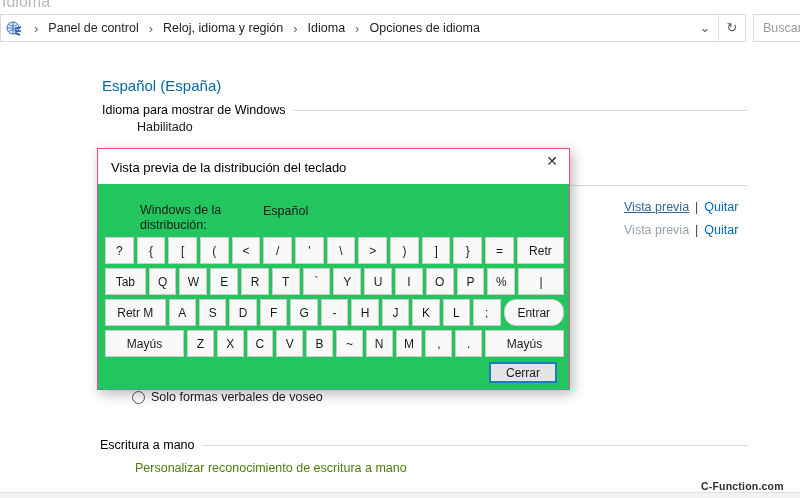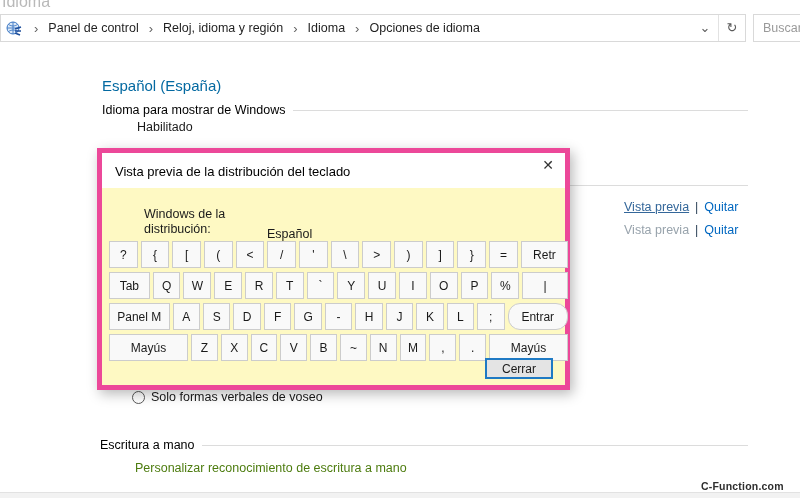--- a/index.html
+++ b/index.html
@@ -54,37 +54,37 @@
   #radio-row { left:132px; top:390px; display:flex; align-items:center; gap:6px; font-size:12.5px; }
   .radio-circle {
     width:13px; height:13px; border:1px solid #595959; border-radius:50%;
     background:#fff; box-sizing:border-box; flex:0 0 auto;
   }
   #handwriting-link { left:135px; top:461px; font-size:12.5px; color:#4d7c0f; cursor:pointer; }
 
   
   #dialog {
     left:97px; top:148px; width:473px; height:242px; box-sizing:border-box;
-    background:#fef9c3; border:5px solid #ec4899; z-index:5;
+    background:#22c55e; border:1px solid #ec4899; z-index:5;
     box-shadow:3px 4px 12px rgba(0,0,0,0.28);
   }
   #dialog-titlebar {
     position:absolute; left:0; top:0; right:0; height:35px; background:#ffffff;
     display:flex; align-items:flex-start;
   }
   #dialog-title { font-size:13px; color:#000; margin:11px 0 0 13px; }
   #dialog-close {
     margin-left:auto; width:34px; height:26px; text-align:center; line-height:24px;
     font-size:14px; color:#333; cursor:pointer;
   }
   #layout-name-label {
     position:absolute; left:42px; top:54px; width:92px;
     font-size:12.5px; line-height:15px; color:#1a1a1a;
   }
-  #layout-name-value { position:absolute; left:165px; top:55px; font-size:12.5px; color:#1a1a1a;margin-top:19px; }
+  #layout-name-value { position:absolute; left:165px; top:55px; font-size:12.5px; color:#1a1a1a; }
   #keyboard { position:absolute; left:7px; top:88px; width:459px; display:flex; flex-direction:column; gap:4px; }
   .kb-row { display:flex; gap:3px; }
   .kb-key {
     height:27px; box-sizing:border-box; background:#f9f9f9; border:1px solid #cccccc;
     font-size:12px; color:#1a1a1a; display:flex; align-items:center; justify-content:center;
     white-space:nowrap; overflow:hidden;
   }
   #close-button {
     position:absolute; right:12px; bottom:6px; width:68px; height:21px; box-sizing:border-box;
     background:#e4e4e4; border:2px solid #1f7ac4; font-size:12px; color:#1a1a1a;
@@ -192,21 +192,21 @@
         <div class="kb-key" style="flex: 1 1 0px;">`</div>
         <div class="kb-key" style="flex: 1 1 0px;">Y</div>
         <div class="kb-key" style="flex: 1 1 0px;">U</div>
         <div class="kb-key" style="flex: 1 1 0px;">I</div>
         <div class="kb-key" style="flex: 1 1 0px;">O</div>
         <div class="kb-key" style="flex: 1 1 0px;">P</div>
         <div class="kb-key" style="flex: 1 1 0px;">%</div>
         <div class="kb-key" style="flex: 1.7 1 0px;">|</div>
       </div>
       <div class="kb-row">
-        <div class="kb-key" style="flex: 2.3 1 0px;">Panel M</div>
+        <div class="kb-key" style="flex: 2.3 1 0px;">Retr M</div>
         <div class="kb-key" style="flex: 1 1 0px;">A</div>
         <div class="kb-key" style="flex: 1 1 0px;">S</div>
         <div class="kb-key" style="flex: 1 1 0px;">D</div>
         <div class="kb-key" style="flex: 1 1 0px;">F</div>
         <div class="kb-key" style="flex: 1 1 0px;">G</div>
         <div class="kb-key" style="flex: 1 1 0px;">-</div>
         <div class="kb-key" style="flex: 1 1 0px;">H</div>
         <div class="kb-key" style="flex: 1 1 0px;">J</div>
         <div class="kb-key" style="flex: 1 1 0px;">K</div>
         <div class="kb-key" style="flex: 1 1 0px;">L</div>

